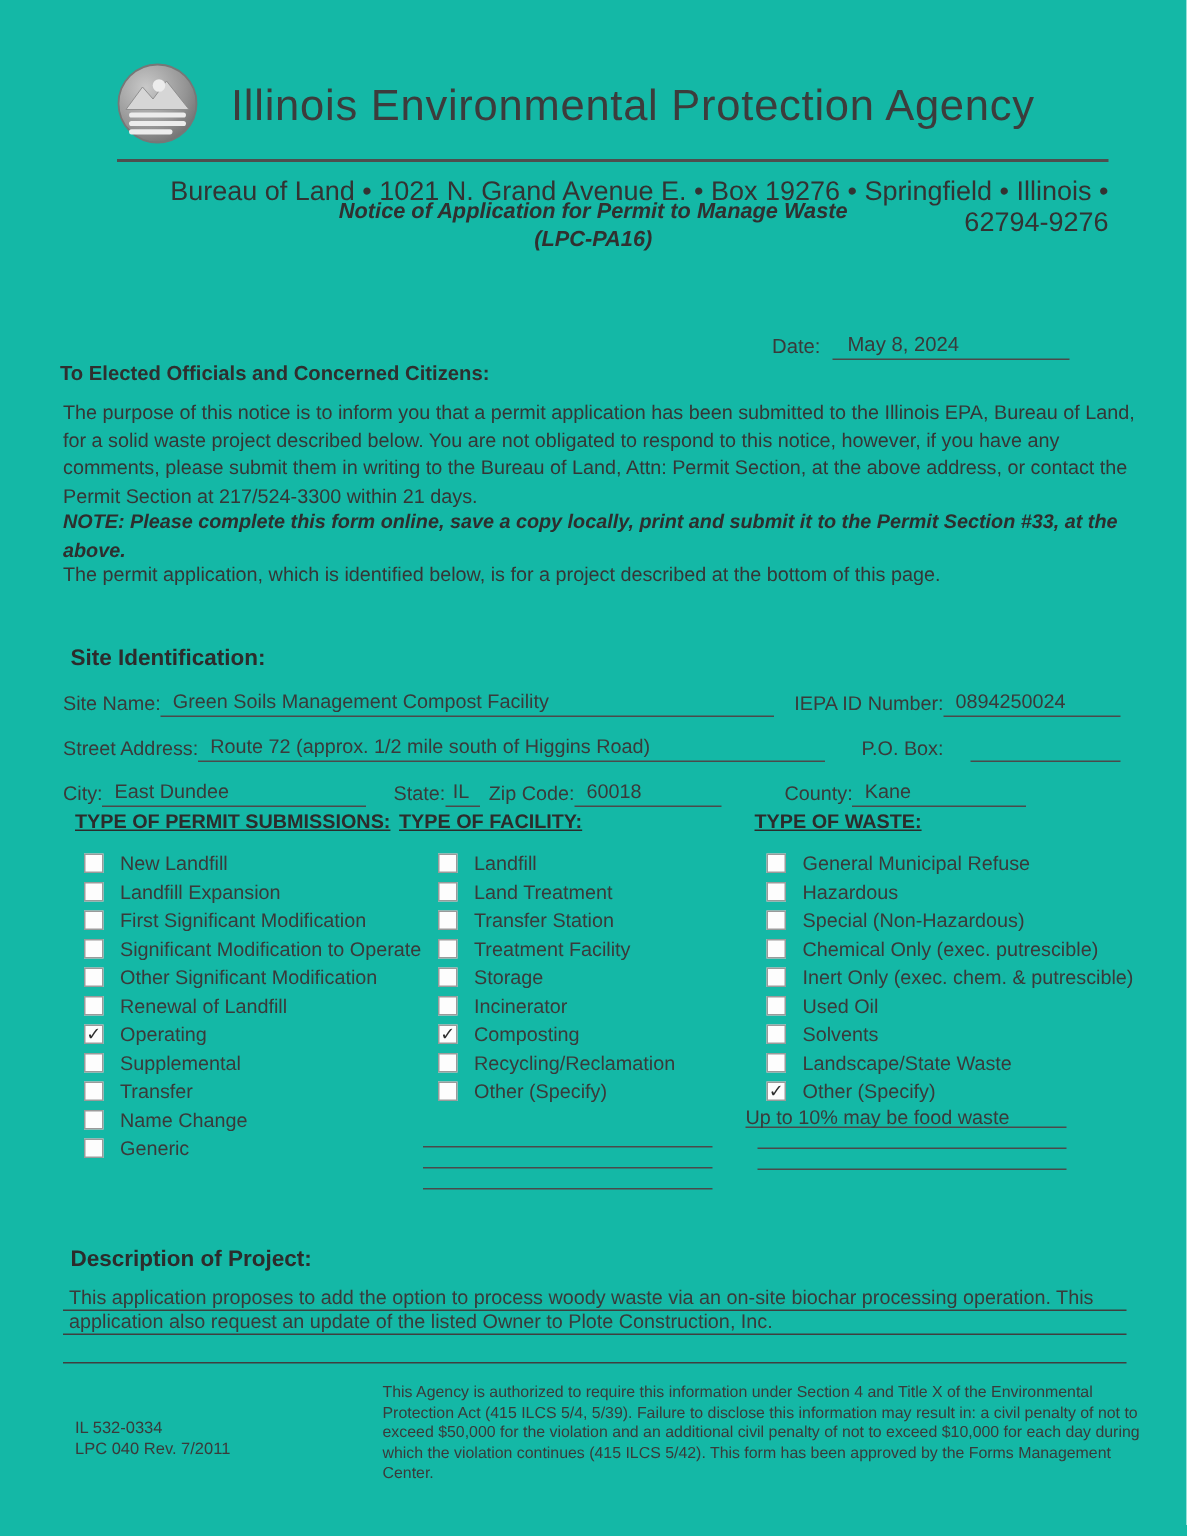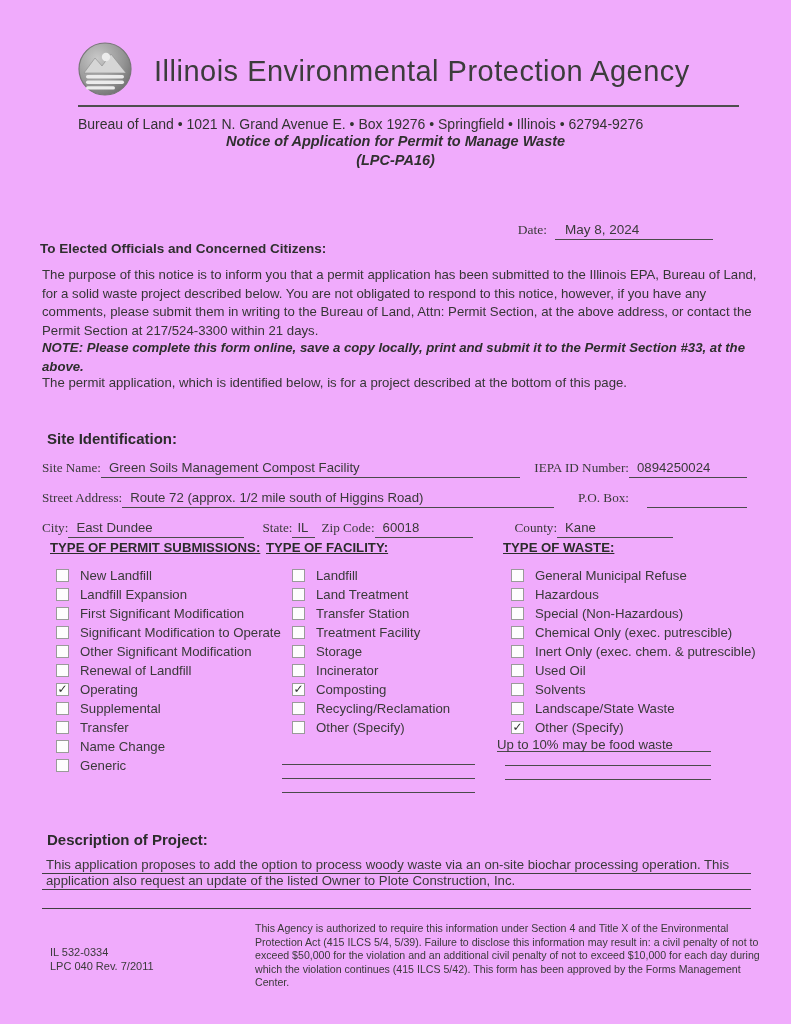--- a/index.html
+++ b/index.html
@@ -1,41 +1,41 @@
 <!DOCTYPE html>
 <html><head>
 <meta charset="utf-8">
 <style>
   html,body{margin:0;padding:0;background:#ffffff;}
   .page{
-    position:relative;width:791px;height:1024px;background:#f0abfc;overflow:hidden;
+    position:relative;width:791px;height:1024px;background:#14b8a6;overflow:hidden;
     font-family:"Liberation Sans","DejaVu Sans",sans-serif;color:#3a3a3a;
   }
   
   .hdr{position:absolute;top:42px;left:78px;right:52px;}
   .hdr-row{display:flex;align-items:center;}
   .logo{flex:0 0 auto;}
   .agency{font-size:29px;letter-spacing:.5px;color:#3c3c3c;margin-left:22px;white-space:nowrap;}
   .hdr-rule{border:none;border-top:2px solid #4e4e4e;margin:5px 0 0 0;}
-  .addr{font-size:14px;text-align:left;margin-top:9px;color:#333;}
+  .addr{font-size:18px;text-align:right;margin-top:9px;color:#333;}
   .form-title{position:absolute;top:132px;left:0;right:0;text-align:center;font-size:14.5px;font-weight:bold;color:#303030;line-height:19px;font-style:italic;}
   
   .date-row{position:absolute;top:222px;right:78px;display:flex;align-items:flex-end;font-size:13.5px;}
   .date-value{display:inline-block;width:148px;border-bottom:1.5px solid #4a4a4a;padding:0 0 2px 10px;margin-left:8px;}
   .salutation{position:absolute;top:241px;left:40px;font-size:13.5px;font-weight:bold;color:#2f2f2f;}
   .para{position:absolute;left:42px;width:718px;font-size:13.2px;line-height:18.5px;color:#363636;}
   .p-purpose{top:266px;}
   .p-note{top:339px;font-weight:bold;font-style:italic;color:#2e2e2e;}
   .p-ident{top:374px;}
   
   .sec-title{font-size:15px;font-weight:bold;color:#2c2c2c;}
   .site-title{position:absolute;top:430px;left:47px;}
   .fields{position:absolute;top:460px;left:42px;right:44px;font-size:13.2px;}
   .frow{display:flex;align-items:flex-end;margin-bottom:12px;}
-  .flabel{white-space:nowrap;padding-bottom:2px;font-family:Liberation Serif, serif;}
+  .flabel{white-space:nowrap;padding-bottom:2px;}
   .fval{border-bottom:1.5px solid #4a4a4a;padding:0 0 2px 8px;white-space:nowrap;overflow:hidden;}
   .grow{flex:1;}
   
   .cols{position:absolute;top:540px;left:50px;right:36px;display:flex;font-size:13.2px;}
   .col1{width:216px;flex:0 0 auto;}
   .col2{width:237px;flex:0 0 auto;}
   .col3{flex:1;}
   .col-title{font-size:13.2px;font-weight:bold;text-decoration:underline;color:#2c2c2c;white-space:nowrap;margin-bottom:11px;}
   .cb-list{display:flex;flex-direction:column;}
   .cb-row{display:flex;align-items:center;height:19px;}

